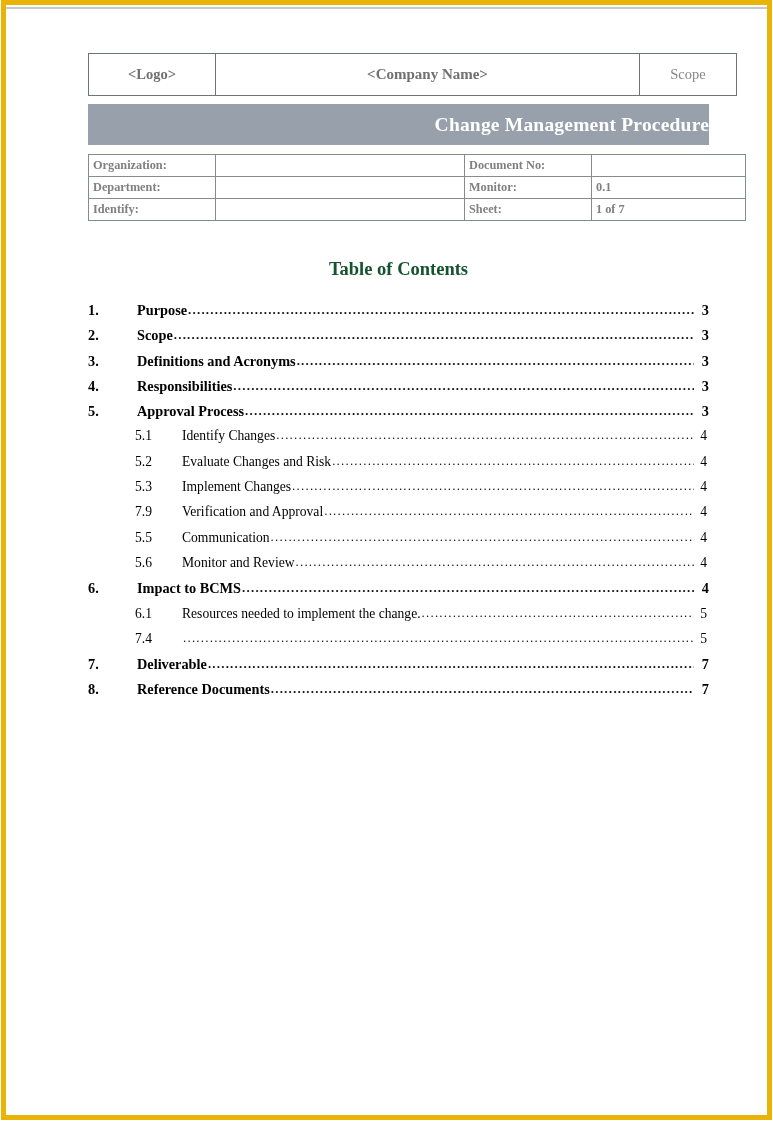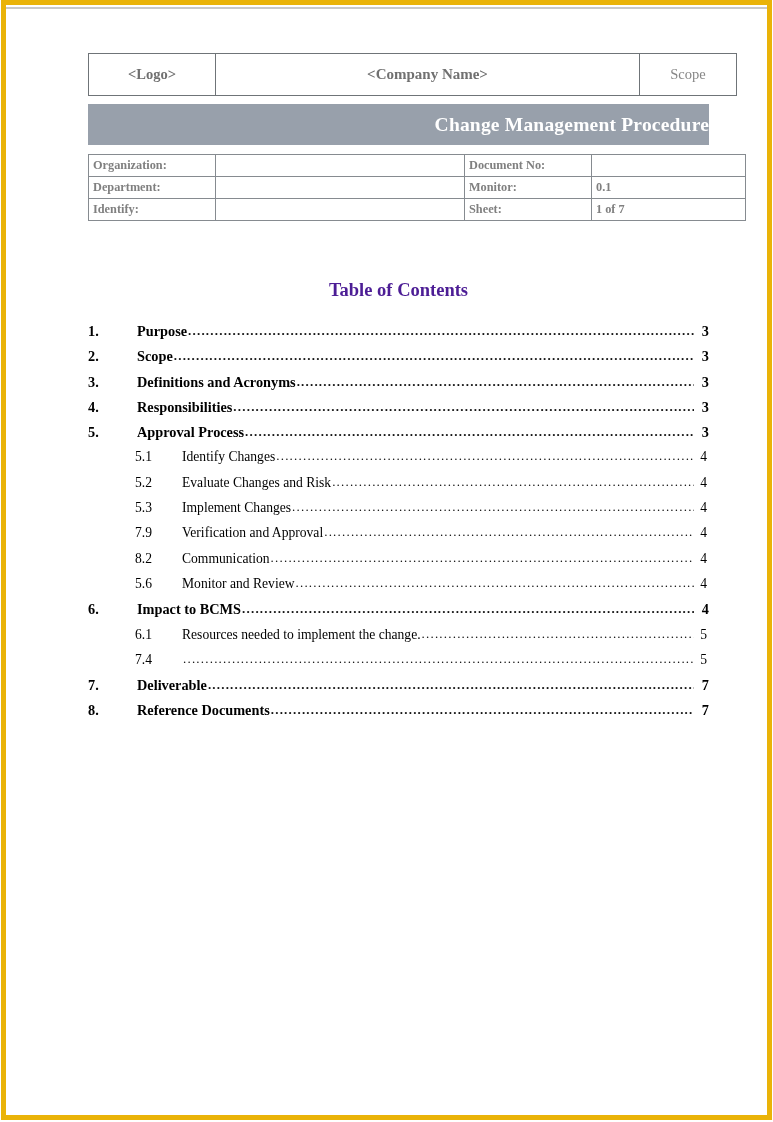--- a/index.html
+++ b/index.html
@@ -117,22 +117,22 @@
   td.m-val {
     font-weight: bold;
     width: 145px;
   }
 
   
   .toc-title {
     text-align: center;
     font-weight: bold;
     font-size: 18.5px;
-    color: #4c1d95;
-    margin-top: 59px;
+    color: #14532d;
+    margin-top: 38px;
   }
 
   .toc-list {
     margin-top: 22px;
   }
 
   .toc-row {
     display: flex;
     align-items: baseline;
     width: 621px;
@@ -270,21 +270,21 @@
           <span class="toc-leader">........................................................................................................................................................................................................</span>
           <span class="toc-page">4</span>
         </div>
         <div class="toc-row lvl2">
           <span class="toc-num">7.9</span>
           <span class="toc-label">Verification and Approval</span>
           <span class="toc-leader">........................................................................................................................................................................................................</span>
           <span class="toc-page">4</span>
         </div>
         <div class="toc-row lvl2">
-          <span class="toc-num">8.2</span>
+          <span class="toc-num">5.5</span>
           <span class="toc-label">Communication</span>
           <span class="toc-leader">........................................................................................................................................................................................................</span>
           <span class="toc-page">4</span>
         </div>
         <div class="toc-row lvl2">
           <span class="toc-num">5.6</span>
           <span class="toc-label">Monitor and Review</span>
           <span class="toc-leader">........................................................................................................................................................................................................</span>
           <span class="toc-page">4</span>
         </div>

